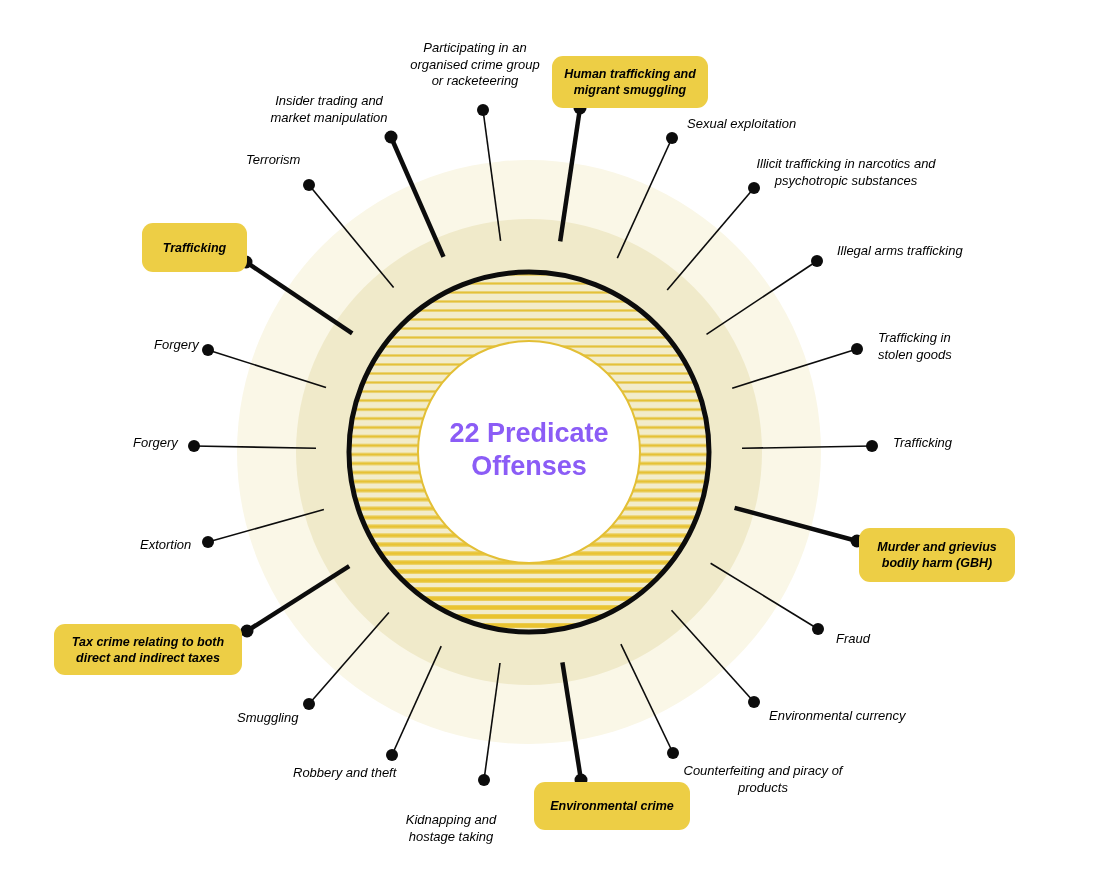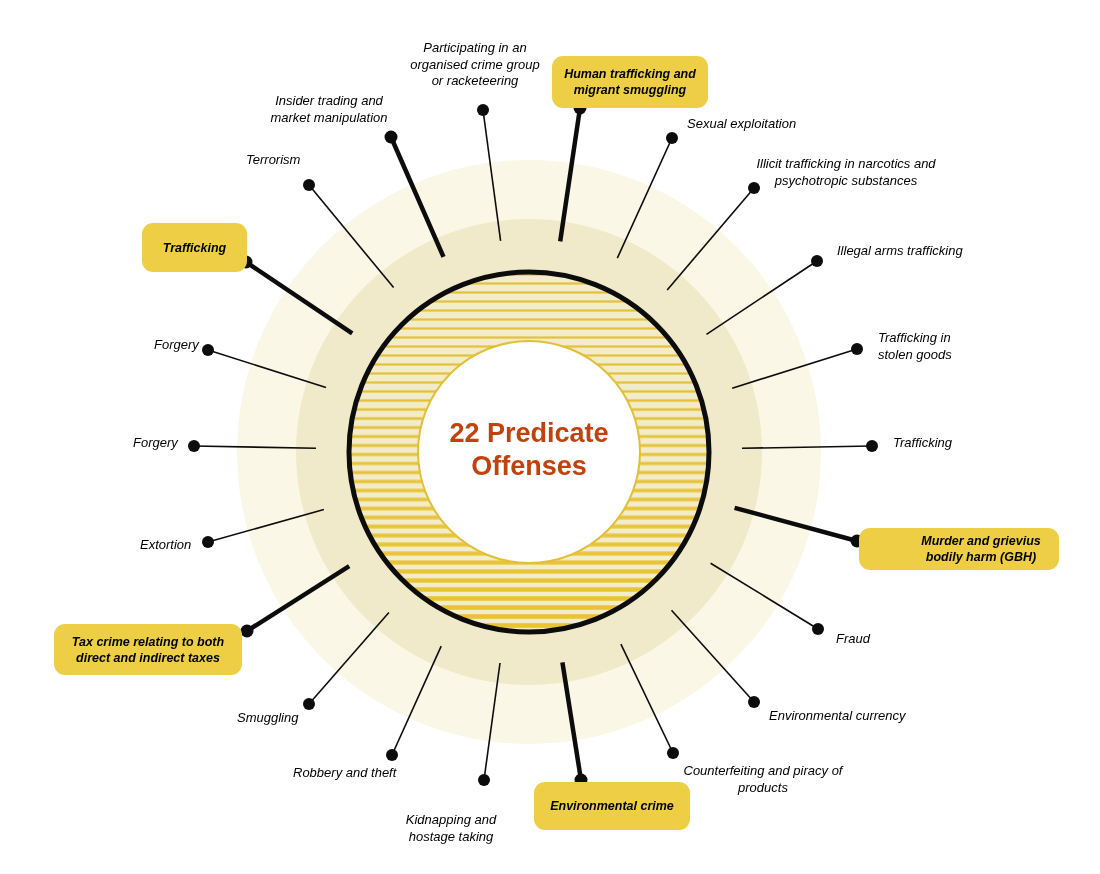--- a/index.html
+++ b/index.html
@@ -35,21 +35,21 @@
   }
   .center-title {
     position: absolute;
     left: 379px;
     top: 417px;
     width: 300px;
     text-align: center;
     font-weight: 700;
     font-size: 27px;
     line-height: 33px;
-    color: #c2410c;
+    color: #8b5cf6;
     white-space: pre-line;
   }
 </style>
 </head>
 <body>
 
 <div class="canvas">
   <svg width="1100" height="874" viewBox="0 0 1100 874">
     <defs>
       <pattern id="stripesThin" x="0" y="0" width="10" height="9" patternUnits="userSpaceOnUse">
@@ -137,21 +137,21 @@
 or racketeering</div>
       <div class="offense hl ctr" style="left: 552px; top: 56px; width: 156px; height: 52px;">Human trafficking and
 migrant smuggling</div>
       <div class="offense" style="left: 687px; top: 116px;">Sexual exploitation</div>
       <div class="offense ctr" style="left: 726px; top: 156px; width: 240px;">Illicit trafficking in narcotics and
 psychotropic substances</div>
       <div class="offense" style="left: 837px; top: 243px;">Illegal arms trafficking</div>
       <div class="offense" style="left: 878px; top: 330px;">Trafficking in
 stolen goods</div>
       <div class="offense" style="left: 893px; top: 435px;">Trafficking</div>
-      <div class="offense hl ctr" style="left: 859px; top: 528px; width: 156px; height: 42px; padding-left: 44px;">Murder and grievius
+      <div class="offense hl ctr" style="left: 859px; top: 528px; width: 156px; height: 54px;">Murder and grievius
 bodily harm (GBH)</div>
       <div class="offense" style="left: 836px; top: 631px;">Fraud</div>
       <div class="offense" style="left: 769px; top: 708px;">Environmental currency</div>
       <div class="offense ctr" style="left: 663px; top: 763px; width: 200px;">Counterfeiting and piracy of
 products</div>
       <div class="offense hl ctr" style="left: 534px; top: 782px; width: 156px; height: 48px;">Environmental crime</div>
       <div class="offense ctr" style="left: 376px; top: 796px; width: 150px; margin-top: 16px;">Kidnapping and
 hostage taking</div>
       <div class="offense" style="left: 293px; top: 765px;">Robbery and theft</div>
       <div class="offense" style="left: 237px; top: 710px;">Smuggling</div>

